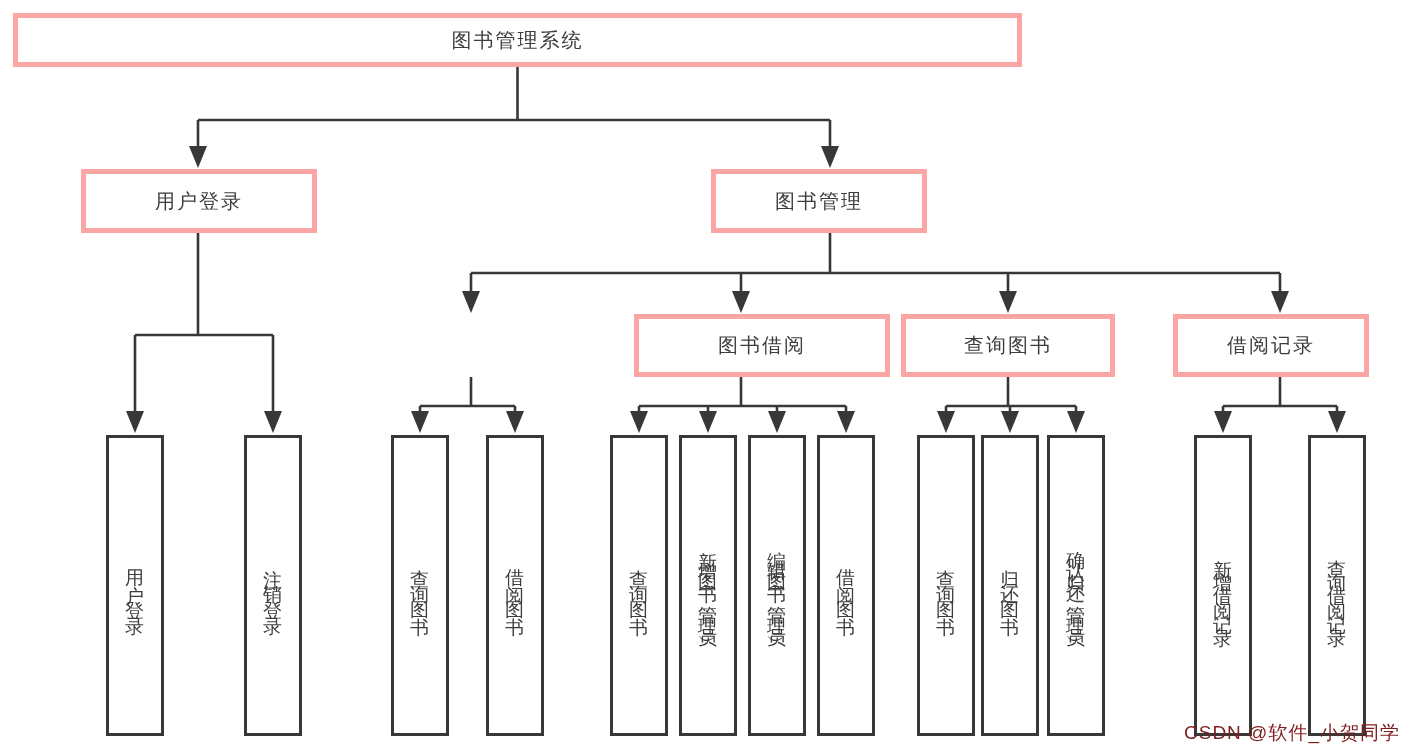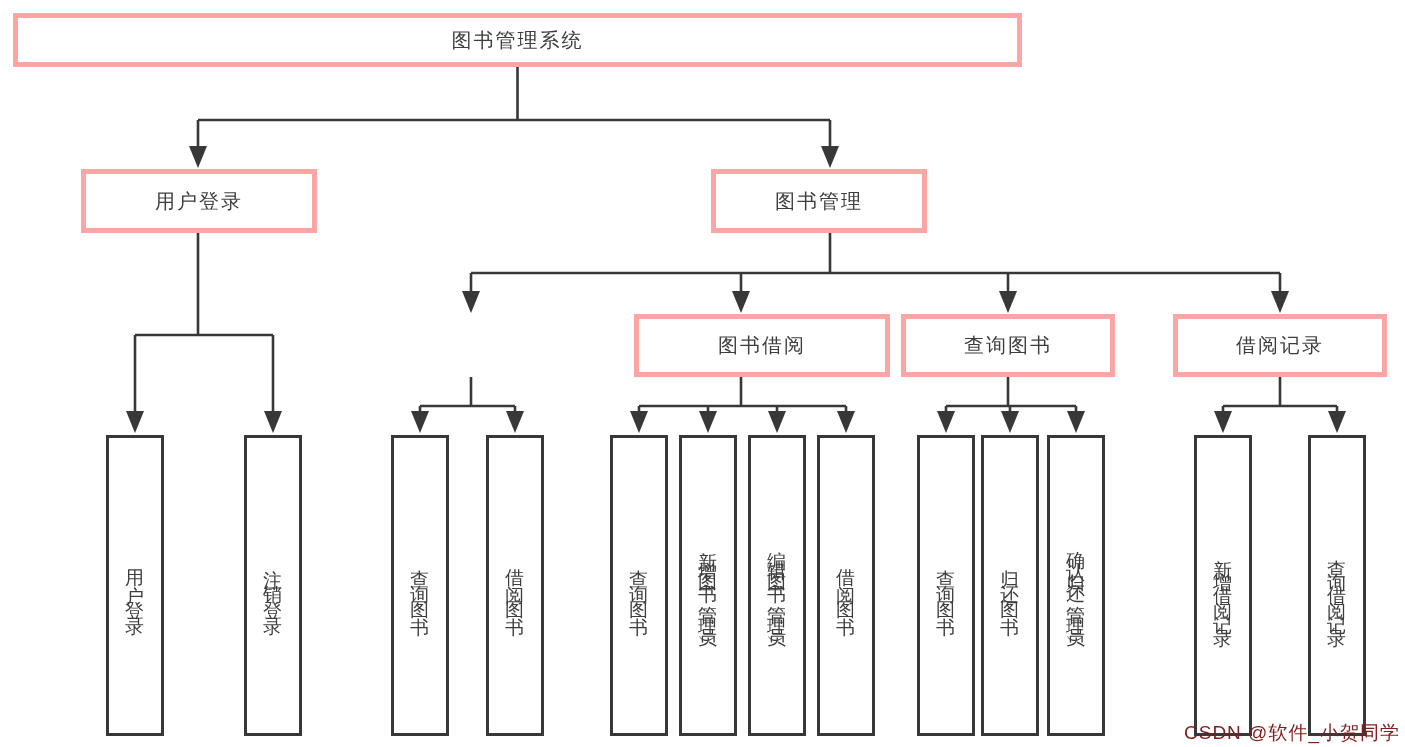--- a/index.html
+++ b/index.html
@@ -112,21 +112,21 @@
   <div class="node" style="left:711px;top:169px;width:216px;height:64px">
     <span class="hl">图书管理</span>
   </div>
 
   <div class="node" style="left:634px;top:314px;width:256px;height:63px">
     <span class="hl">图书借阅</span>
   </div>
   <div class="node" style="left:901px;top:314px;width:214px;height:63px">
     <span class="hl">查询图书</span>
   </div>
-  <div class="node" style="left:1173px;top:314px;width:214px;height:63px">
+  <div class="node" style="left:1173px;top:314px;width:196px;height:63px">
     <span class="hl">借阅记录</span>
   </div>
 
   <div class="vnode" style="left:106px">
     <span class="vt sp4">用户登录</span>
   </div>
   <div class="vnode" style="left:244px">
     <span class="vt sp4">注销登录</span>
   </div>
 

